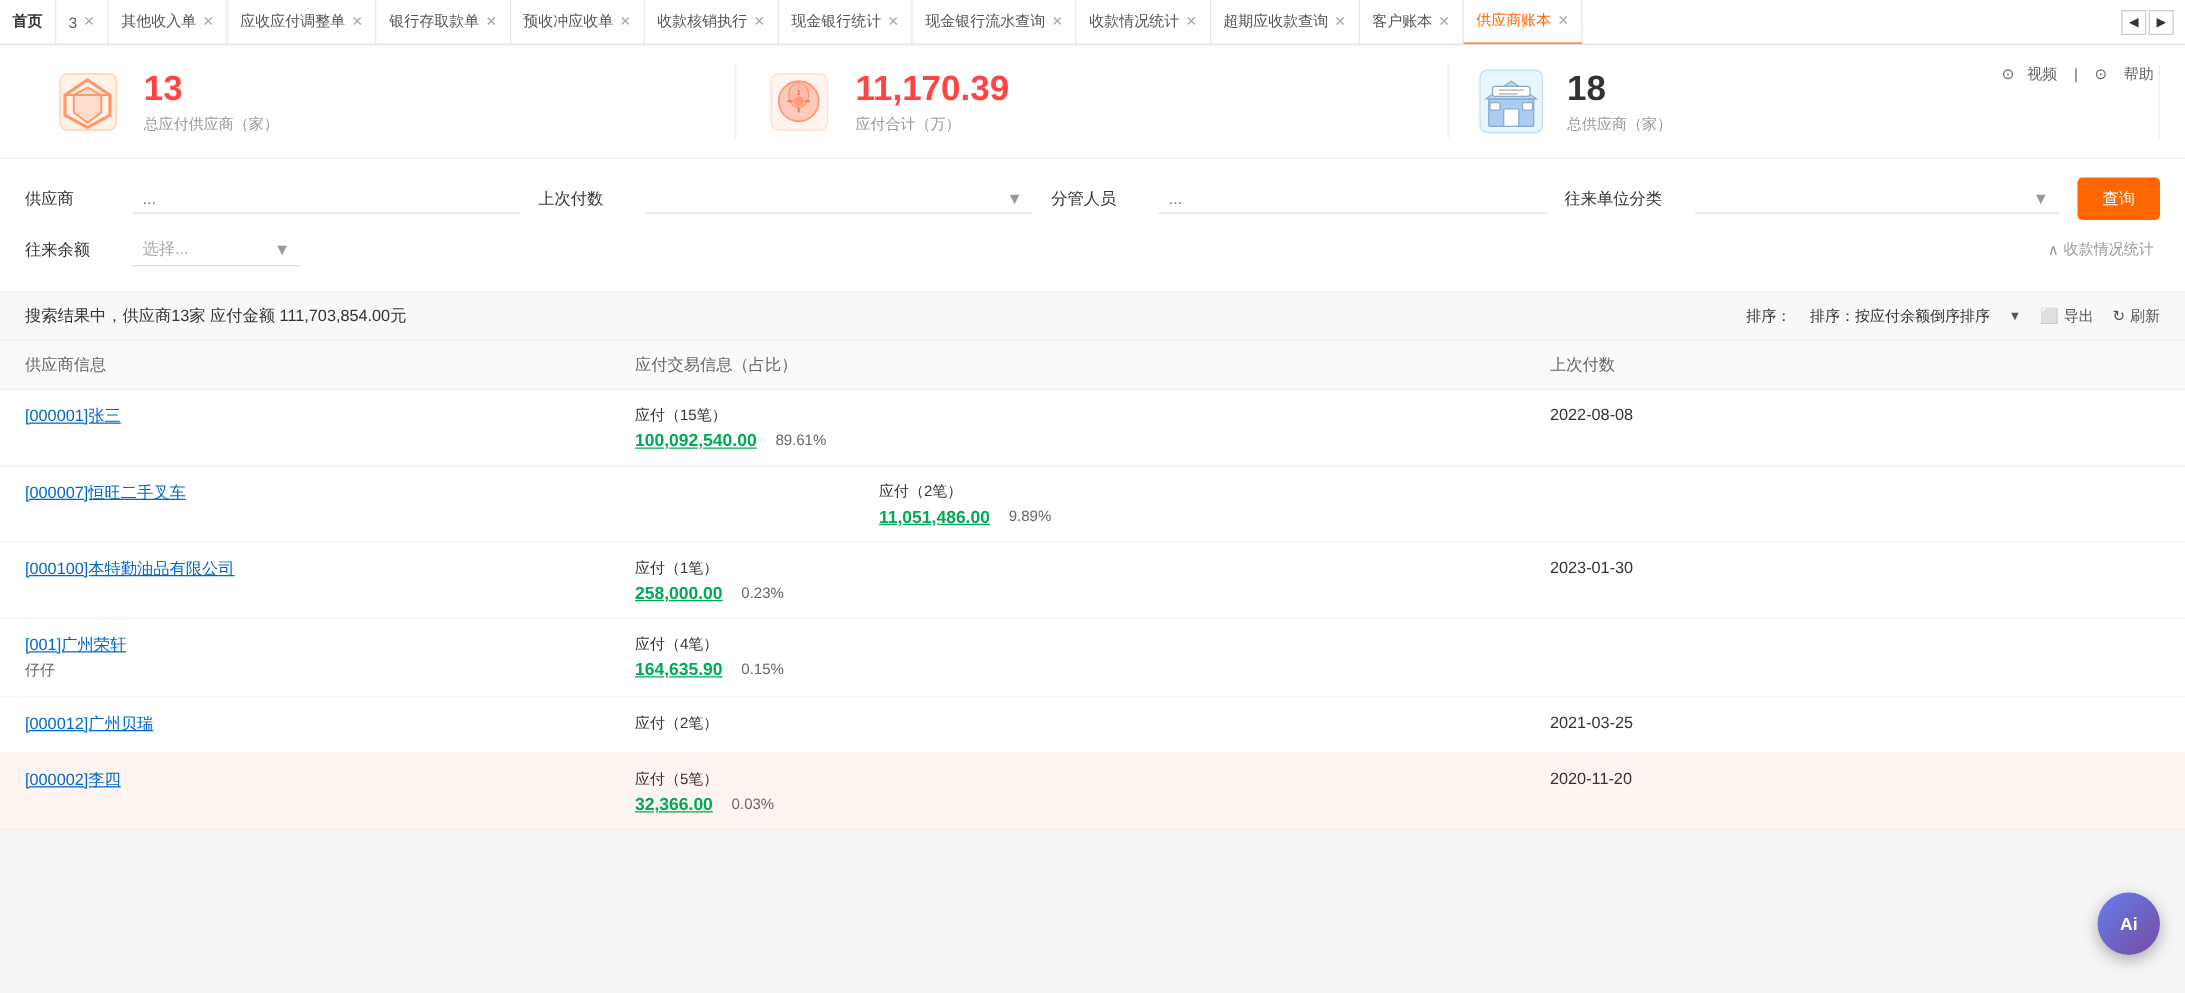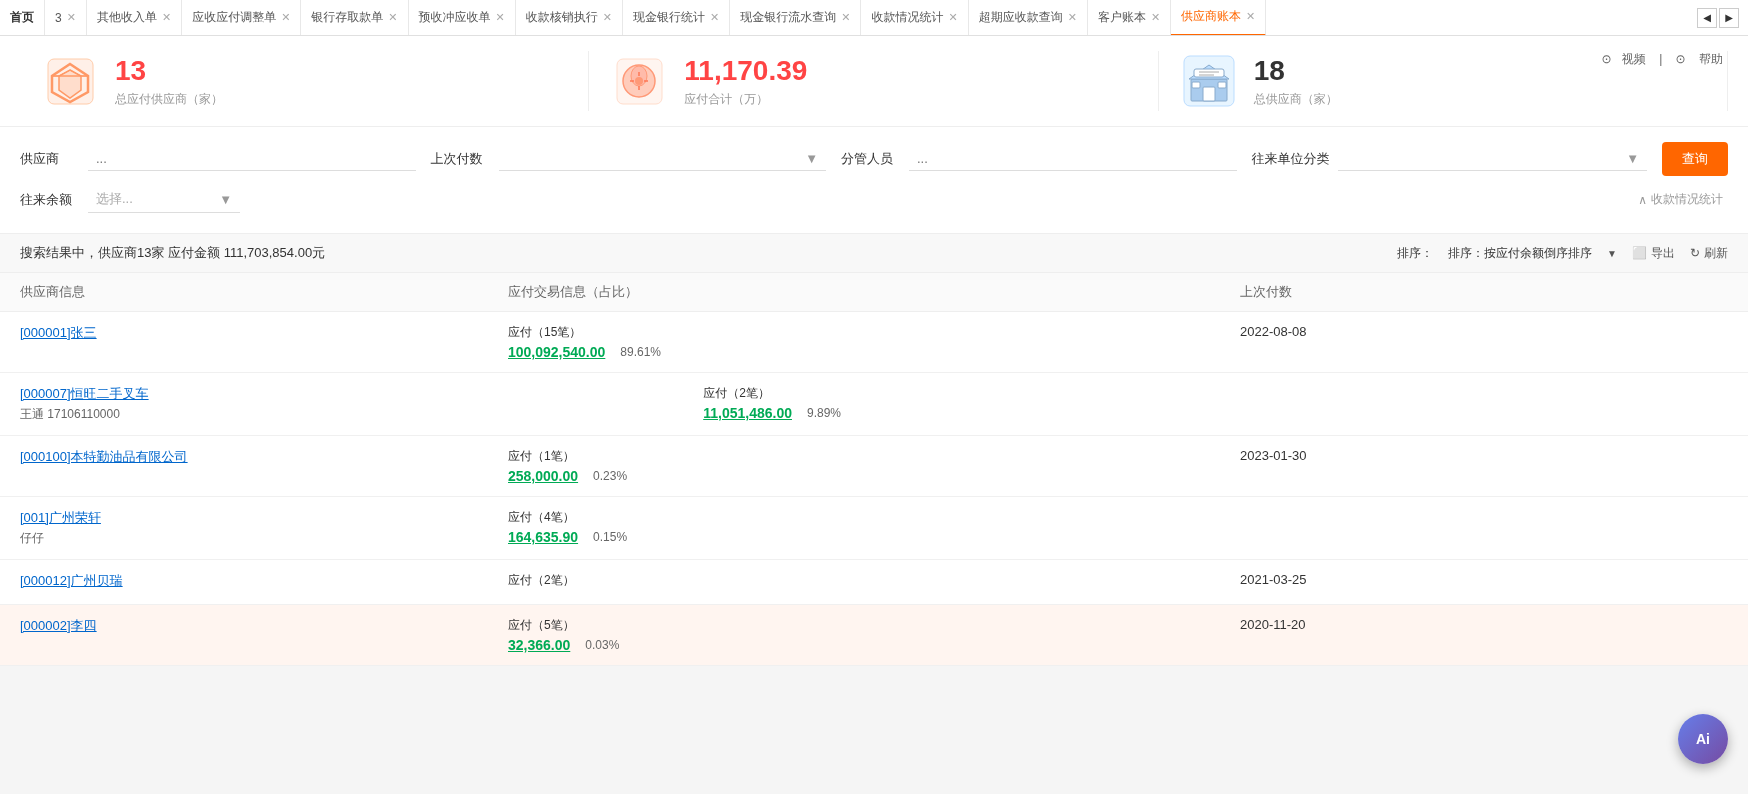--- a/index.html
+++ b/index.html
@@ -107,21 +107,21 @@
     }
     .filter-row {
       display: flex;
       align-items: center;
       margin-bottom: 10px;
       gap: 15px;
     }
     .filter-item {
       display: flex;
       align-items: center;
-      gap: 8px;
+      gap: 26px;
       flex: 1;
     }
     .filter-label {
       font-size: 13px;
       color: #333;
       white-space: nowrap;
       min-width: 60px;
     }
     .filter-input {
       flex: 1;
@@ -469,21 +469,20 @@
         <span class="transaction-percent">89.61%</span>
       </div>
     </div>
     <div class="col-last-payment">
       <span class="last-payment-date">2022-08-08</span>
     </div>
   </div>
       <div class="table-row">
     <div class="col-supplier">
       <div class="supplier-link">[000007]恒旺二手叉车</div>
-      <div class="supplier-sub">王通  17106110000</div>
     </div>
     <div class="col-transaction">
       <div class="transaction-label">应付（2笔）</div>
       <div class="transaction-row">
         <span class="transaction-amount">11,051,486.00</span>
         <span class="transaction-percent">9.89%</span>
       </div>
     </div>
   </div>
       <div class="table-row">

